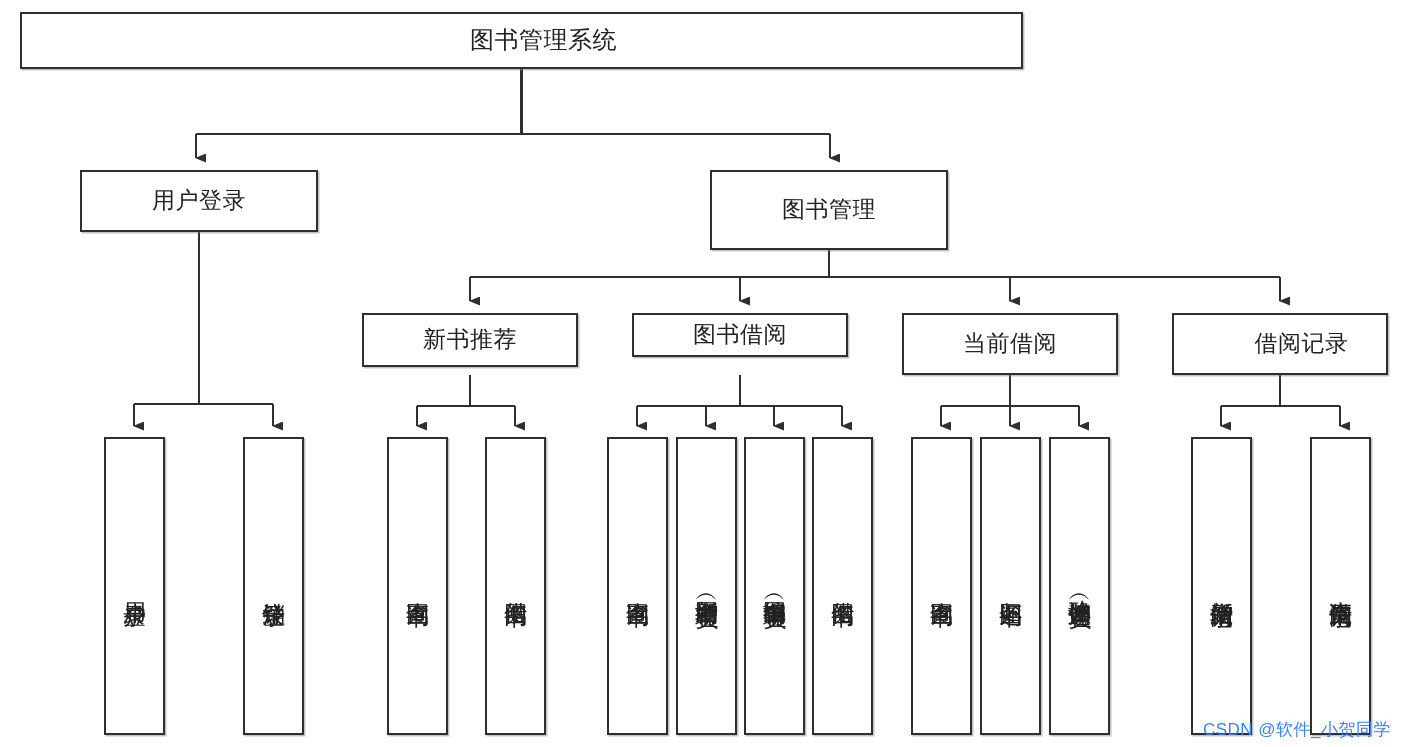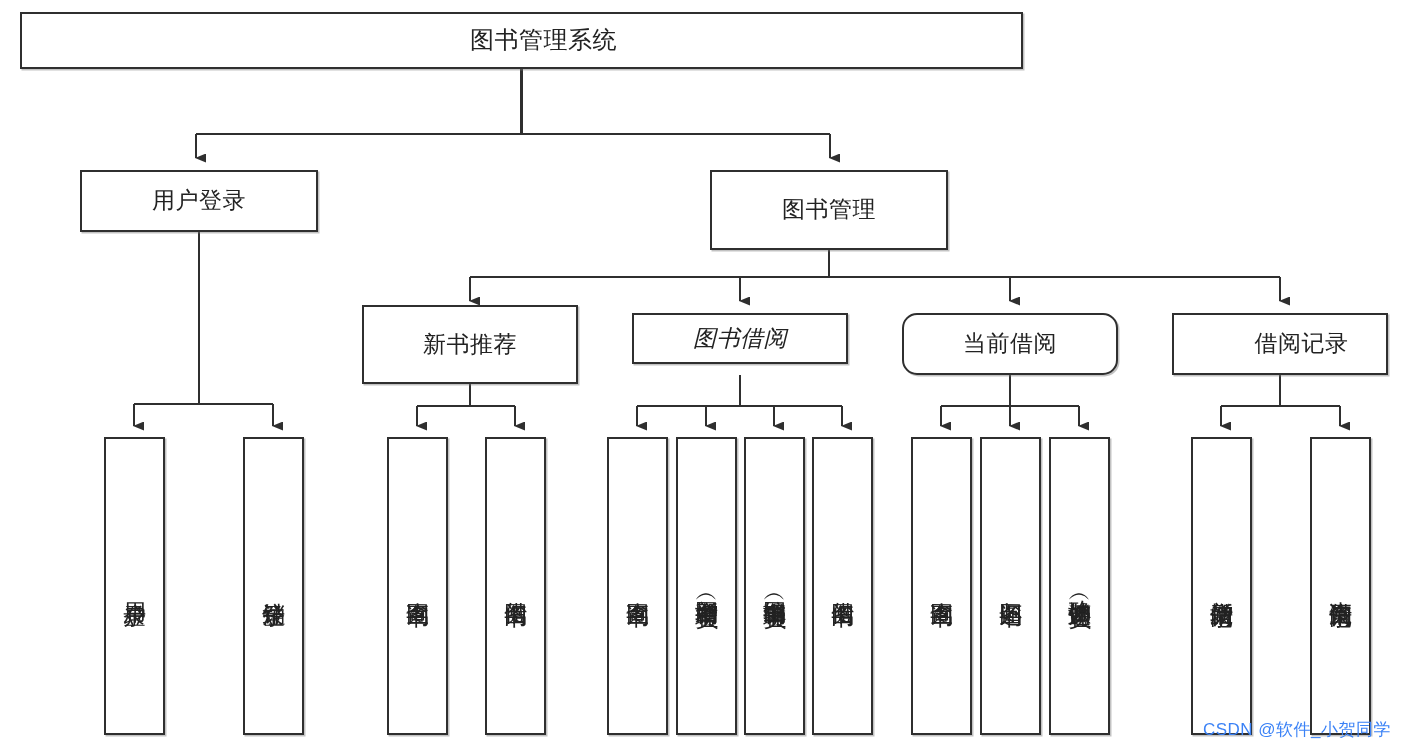--- a/index.html
+++ b/index.html
@@ -120,23 +120,23 @@
       <path d="M1221,406 L1221,426" marker-end="url(#arrowhead)"></path>
       <path d="M1340,406 L1340,426" marker-end="url(#arrowhead)"></path>
     </g>
   </svg>
 
   <div class="node-box node-h" id="root-box" style="left:20px; top:12px; width:1003px; height:57px;">图书管理系统</div>
 
   <div class="node-box node-h" style="left:80px; top:170px; width:238px; height:62px;">用户登录</div>
   <div class="node-box node-h" style="left:710px; top:170px; width:238px; height:80px;">图书管理</div>
 
-  <div class="node-box node-h" style="left:362px; top:305px; width:216px; height:79px;font-family:Liberation Serif, serif;">新书推荐</div>
-  <div class="node-box node-h" style="left:632px; top:313px; width:216px; height:51px;font-style:italic;">图书借阅</div>
-  <div class="node-box node-h" style="left:902px; top:313px; width:216px; height:62px;border-radius:15px;">当前借阅</div>
+  <div class="node-box node-h" style="left:362px; top:313px; width:216px; height:54px;font-family:Liberation Serif, serif;">新书推荐</div>
+  <div class="node-box node-h" style="left:632px; top:313px; width:216px; height:44px;">图书借阅</div>
+  <div class="node-box node-h" style="left:902px; top:313px; width:216px; height:62px;">当前借阅</div>
   <div class="node-box node-h" style="left:1172px; top:313px; width:216px; height:62px;padding-left:43px;">借阅记录</div>
 
   <div class="node-box node-v" style="left:104px; top:437px; width:61px; height:298px;">用户登录</div>
   <div class="node-box node-v" style="left:243px; top:437px; width:61px; height:298px;">注销登录</div>
 
   <div class="node-box node-v" style="left:387px; top:437px; width:61px; height:298px;">查询图书</div>
   <div class="node-box node-v" style="left:485px; top:437px; width:61px; height:298px;">借阅图书</div>
 
   <div class="node-box node-v" style="left:607px; top:437px; width:61px; height:298px;">查询图书</div>
   <div class="node-box node-v" style="left:676px; top:437px; width:61px; height:298px;">新增图书（管理员）</div>

